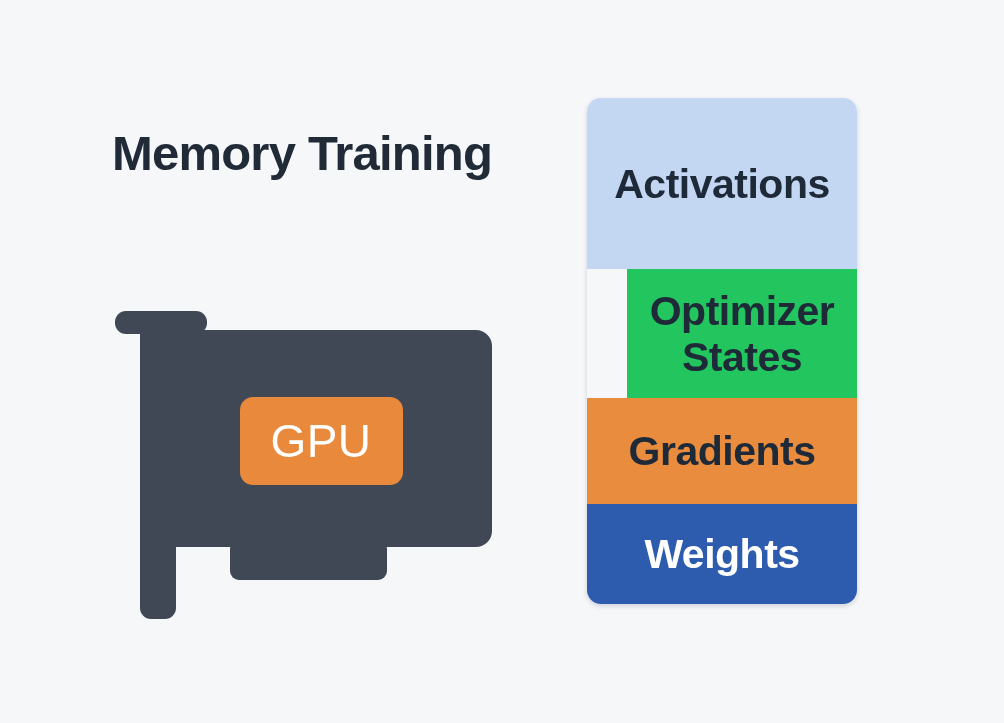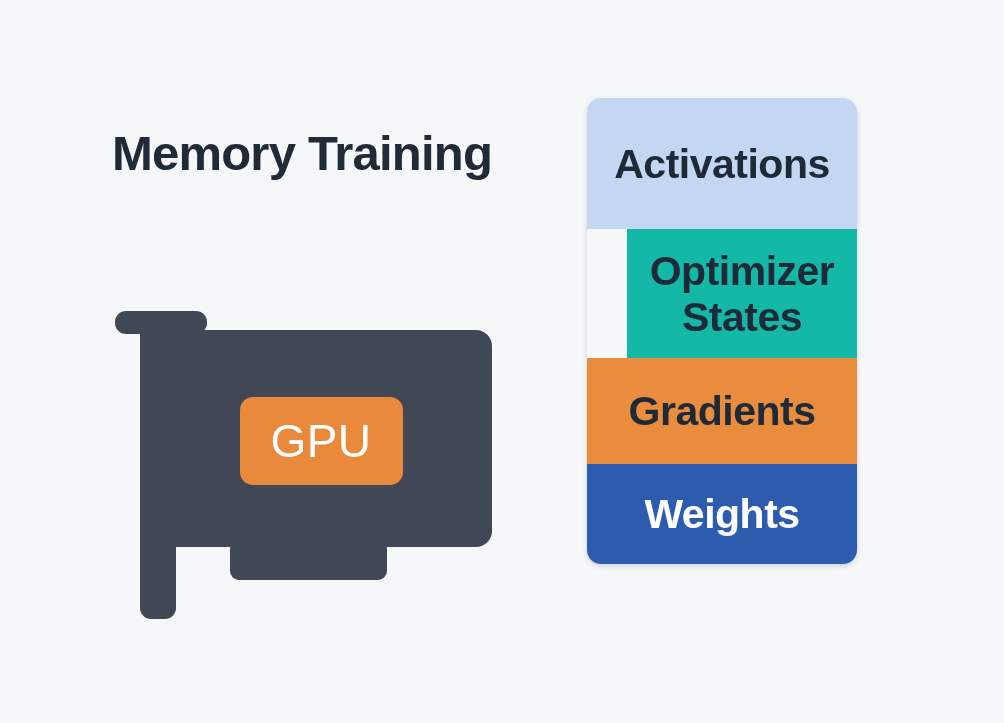--- a/index.html
+++ b/index.html
@@ -60,17 +60,17 @@
 <svg class="gpu-illustration" viewBox="0 0 420 330" xmlns="http://www.w3.org/2000/svg">
   <rect x="15" y="11" width="92" height="23" rx="11" fill="#414855"></rect>
   <rect x="40" y="11" width="36" height="308" rx="11" fill="#414855"></rect>
   <rect x="40" y="30" width="352" height="217" rx="16" fill="#414855"></rect>
   <rect x="130" y="240" width="157" height="40" rx="9" fill="#414855"></rect>
   <rect x="140" y="97" width="163" height="88" rx="13" fill="#e8893c"></rect>
   <text x="221" y="157" text-anchor="middle" font-size="46" font-weight="500" letter-spacing="0.5" fill="#ffffff">GPU</text>
 </svg>
 
 <div class="memory-bar">
-  <div class="bar-segment" style="background: rgb(195, 215, 243); color: rgb(31, 42, 57); height: 131px;">Activations</div>
-  <div class="bar-segment" style="background: #14b8a6; color: rgb(31, 42, 57); height: 129px; margin-left: 40px;">Optimizer States</div>
+  <div class="bar-segment" style="background: rgb(195, 215, 243); color: rgb(31, 42, 57); height: 171px;">Activations</div>
+  <div class="bar-segment" style="background: #22c55e; color: rgb(31, 42, 57); height: 129px; margin-left: 40px;">Optimizer States</div>
   <div class="bar-segment" style="background: rgb(233, 140, 62); color: rgb(31, 42, 57); height: 106px;">Gradients</div>
   <div class="bar-segment" style="background: rgb(45, 92, 174); color: rgb(255, 255, 255); height: 100px;">Weights</div>
 </div>
 
 </body></html>

